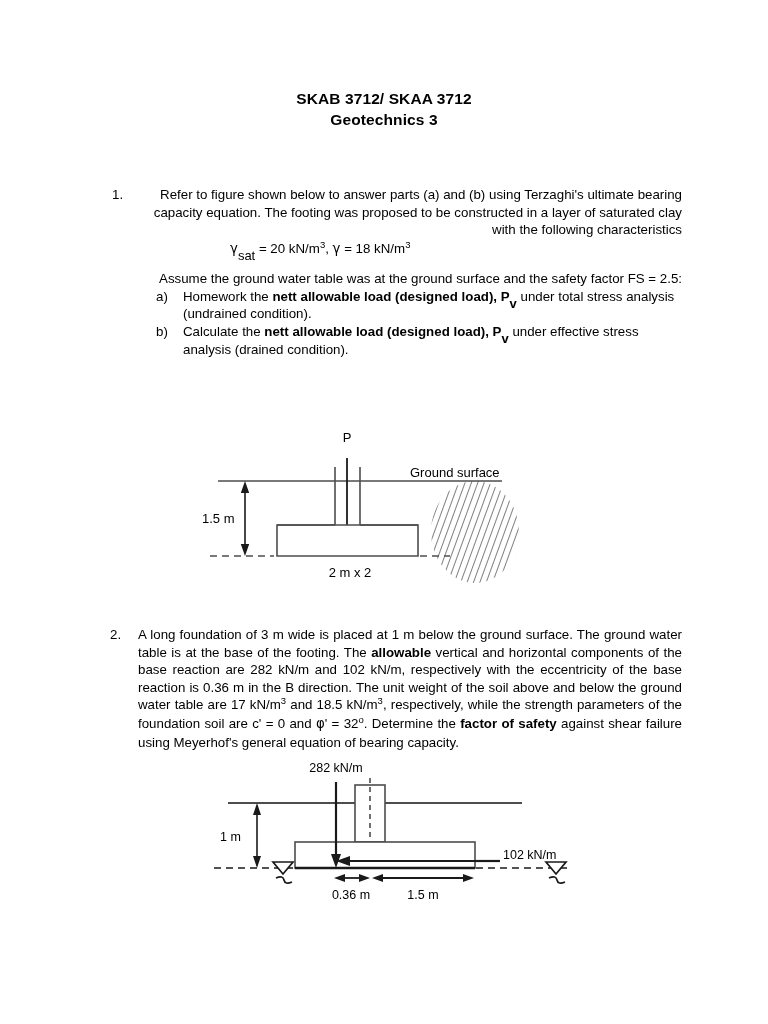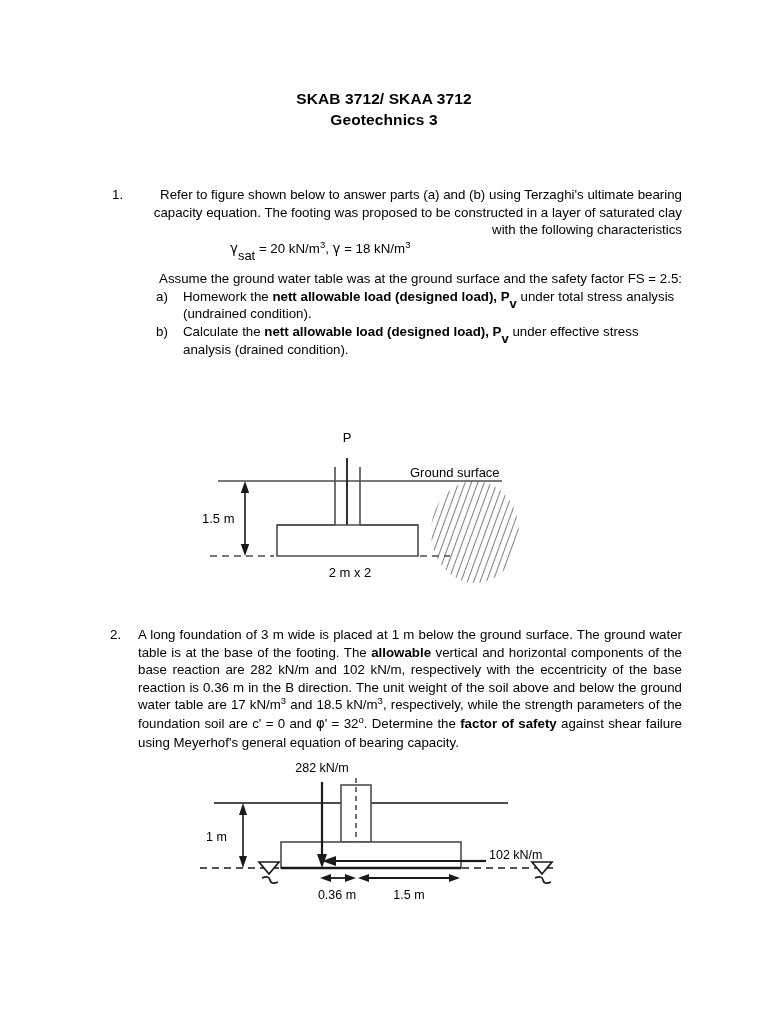--- a/index.html
+++ b/index.html
@@ -85,21 +85,21 @@
   b { font-weight: bold; }
   sub { font-size: 13px; vertical-align: baseline; position: relative; top: 7px; }
   sup { font-size: 9.5px; vertical-align: baseline; position: relative; top: -5px; }
   .gl { font-family: "DejaVu Sans", sans-serif; }
 
   
   .figure {
     position: absolute;
   }
   #figure-1 { top: 420px; left: 200px; width: 360px; height: 190px; }
-  #figure-2 { top: 758px; left: 196px; width: 400px; height: 152px; }
+  #figure-2 { top: 758px; left: 210px; width: 400px; height: 152px; }
   .figure svg { display: block; }
 
   .fig-text {
     font-family: "Liberation Sans", sans-serif;
     font-size: 13px;
     fill: #000000;
   }
   .fig-text-sm {
     font-family: "Liberation Sans", sans-serif;
     font-size: 12.5px;

